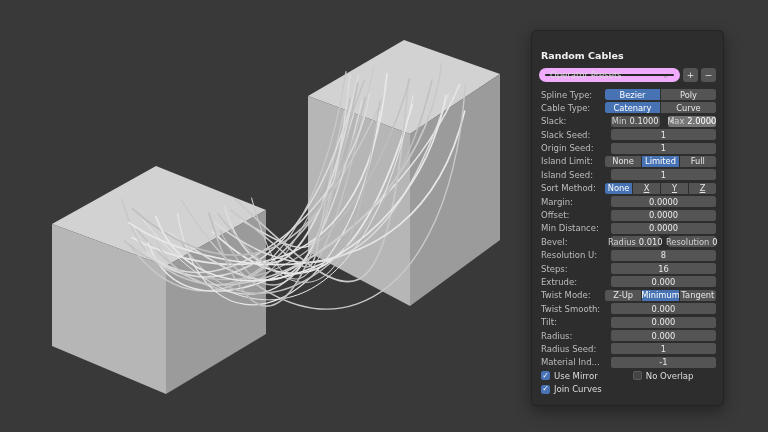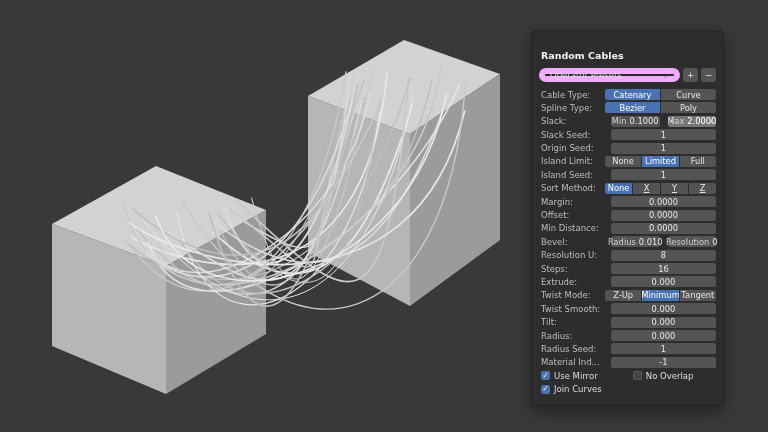--- a/index.html
+++ b/index.html
@@ -116,34 +116,34 @@
   <div class="preset-row">
     <div class="preset-dd">
       <span>Operator Presets</span>
       <span class="chev">⌄</span>
     </div>
     <div class="preset-btn">+</div>
     <div class="preset-btn">−</div>
   </div>
   <div>
       <div class="row">
+        <span class="row-label">Spline Type:</span>
+        <div class="row-control">
+          <div class="enum">
+            <span class="seg selected">Bezier</span>
+            <span class="seg">Poly</span>
+          </div>
+        </div>
+      </div>
+      <div class="row">
         <span class="row-label">Cable Type:</span>
         <div class="row-control">
           <div class="enum">
             <span class="seg selected">Catenary</span>
             <span class="seg">Curve</span>
-          </div>
-        </div>
-      </div>
-      <div class="row">
-        <span class="row-label">Spline Type:</span>
-        <div class="row-control">
-          <div class="enum">
-            <span class="seg selected">Bezier</span>
-            <span class="seg">Poly</span>
           </div>
         </div>
       </div>
       <div class="row">
         <span class="row-label">Slack:</span>
         <div class="row-control">
           <div class="field">
             <span class="prefix">Min</span>
             <span class="val">0.1000</span>
           </div>

